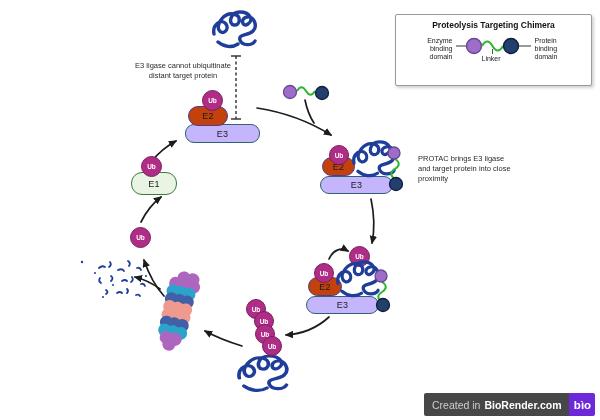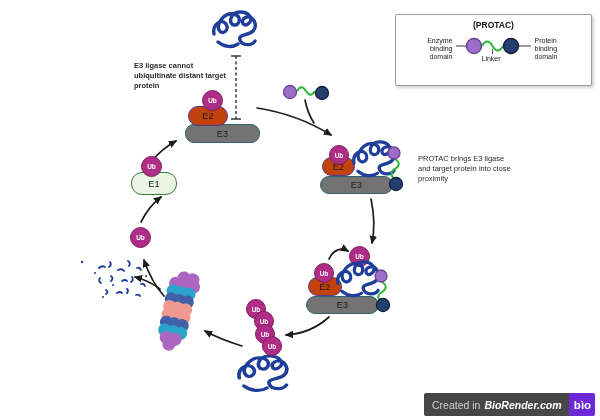--- a/index.html
+++ b/index.html
@@ -8,21 +8,21 @@
     font-family:"Liberation Sans", sans-serif; overflow:hidden;
   }
   svg.layer { position:absolute; left:0; top:0; pointer-events:none; }
   .layer-back { z-index:0; }
   .layer-front { z-index:2; }
 
   .pill {
     position:absolute; display:flex; align-items:center; justify-content:center;
     font-size:9px; color:#1b1b1b; box-sizing:border-box; z-index:1; letter-spacing:.2px;
   }
-  .e3 { background:#737373; border:1.4px solid #2f6273; border-radius:9px; }
+  .e3 { background:#c4b5fd; border:1.4px solid #2f6273; border-radius:9px; }
   .e2 { background:#c2410c; border:1.4px solid #4a3c8f; border-radius:10px; }
   .e1 { background:#e9f5e2; border:1.4px solid #3c7a40; border-radius:11px; }
   .ub {
     position:absolute; border-radius:50%; background:#b02d87; border:1.5px solid #77205c;
     color:#fff; font-weight:700; font-size:6.5px; display:flex; align-items:center;
     justify-content:center; box-sizing:border-box; z-index:1;
   }
   .ann { position:absolute; font-size:7.5px; line-height:1.3; color:#2b2b2b; z-index:1; }
 
   .legend {
@@ -35,21 +35,21 @@
   .legend-label { width:37px; font-size:7px; line-height:1.18; color:#222; }
   .legend-mol { position:relative; width:78px; height:34px; }
   .linker-label { position:absolute; left:27px; top:23px; font-size:7px; color:#222; }
 
   .badge {
     position:absolute; left:424px; top:393px; height:23px; display:flex; z-index:3;
     border-radius:2px; overflow:hidden;
   }
   .badge-text { background:#474747; display:flex; align-items:center; padding:0 8px; font-size:10.5px; }
   .badge-text .muted { color:#cfcfcf; margin-right:4px; }
-  .badge-text .brand { color:#ffffff; font-weight:700;font-style:italic; }
+  .badge-text .brand { color:#ffffff; font-weight:700; }
   .badge-logo {
     width:26px; background:#6d28d9; color:#fff; display:flex; align-items:center;
     justify-content:center; font-size:11.5px; font-weight:700;
   }
 </style>
 </head>
 <body>
 
 <div class="canvas">
 
@@ -123,40 +123,40 @@
       <path d="M-12,22 H12" stroke="#2aa4ca" stroke-width="13" stroke-dasharray="0.1 8"></path>
       <path d="M-9,29 H9" stroke="#ad66c0" stroke-width="13" stroke-dasharray="0.1 9"></path>
       <path d="M-5,35 H4" stroke="#ad66c0" stroke-width="13" stroke-dasharray="0.1 9"></path>
     </g>
 
     <use href="#prot-squiggle" transform="translate(237,350) scale(1.15,1)" stroke="#1e3e99" stroke-width="3.2"></use>
   </svg>
 
   <div class="legend">
     <div class="legend-title">
-      <div>(PROTAC)</div>
+      <div>Proteolysis Targeting Chimera</div>
     </div>
     <div class="legend-row">
       <div class="legend-label" style="text-align:right;">Enzyme binding domain</div>
       <div class="legend-mol">
         <svg width="78" height="34" viewBox="0 0 78 34">
           <line x1="1" y1="14" x2="11" y2="14" stroke="#555" stroke-width="1.2"></line>
           <circle cx="19" cy="14" r="7.5" fill="#9d6dc8" stroke="#6a4694" stroke-width="1.4"></circle>
           <path d="M27,14 C30.5,8 34,8 37.5,14 C41,20 44.5,20 48,14" fill="none" stroke="#2db534" stroke-width="2"></path>
           <line x1="37.5" y1="17" x2="37.5" y2="22" stroke="#555" stroke-width="1"></line>
           <circle cx="56" cy="14" r="7.5" fill="#223f6d" stroke="#101f3c" stroke-width="1.4"></circle>
           <line x1="64" y1="14" x2="76" y2="14" stroke="#555" stroke-width="1.2"></line>
         </svg>
         <div class="linker-label">Linker</div>
       </div>
       <div class="legend-label">Protein binding domain</div>
     </div>
   </div>
 
-  <div class="ann" style="left:134px; top:61px; width:98px; text-align:left;font-weight:bold;">E3 ligase cannot ubiquitinate distant target protein</div>
+  <div class="ann" style="left:134px; top:61px; width:98px; text-align:center;">E3 ligase cannot ubiquitinate distant target protein</div>
   <div class="ann" style="left:418px; top:154px; width:100px;">PROTAC brings E3 ligase and target protein into close proximity</div>
 
   <div class="pill e3" style="left:185px; top:124px; width:75px; height:19px;">E3</div>
   <div class="pill e2" style="left:188px; top:106px; width:40px; height:20px;">E2</div>
   <div class="ub" style="left:202px; top:90px; width:21px; height:21px;">Ub</div>
 
   <div class="pill e1" style="left:131px; top:172px; width:46px; height:23px;">E1</div>
   <div class="ub" style="left:141px; top:156px; width:21px; height:21px;">Ub</div>
 
   <div class="ub" style="left:130px; top:227px; width:21px; height:21px;">Ub</div>

